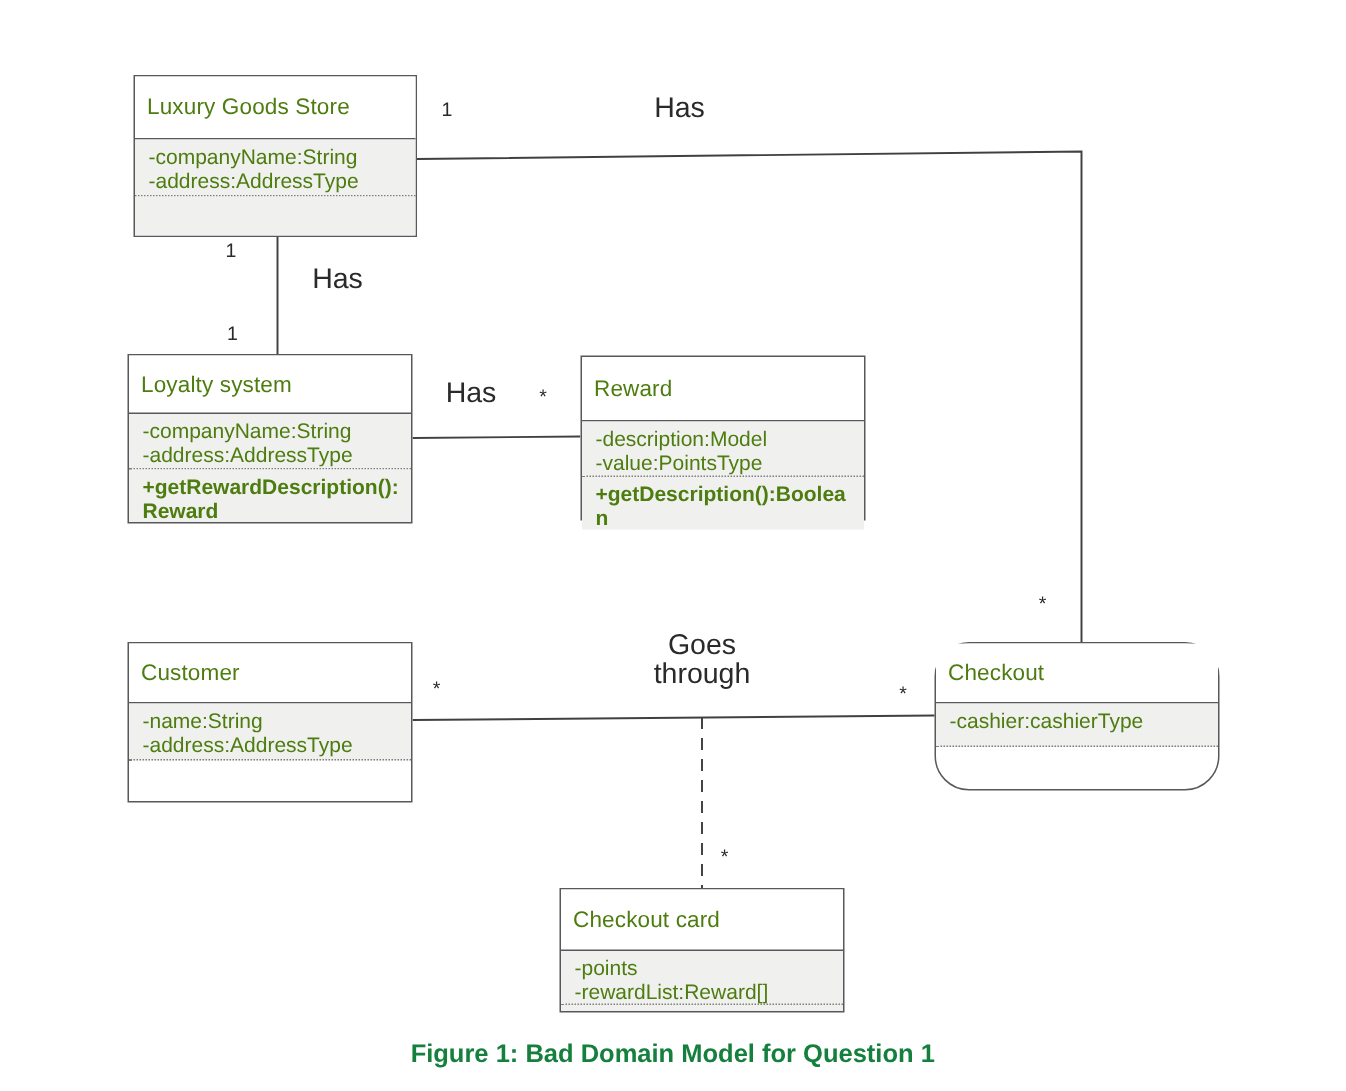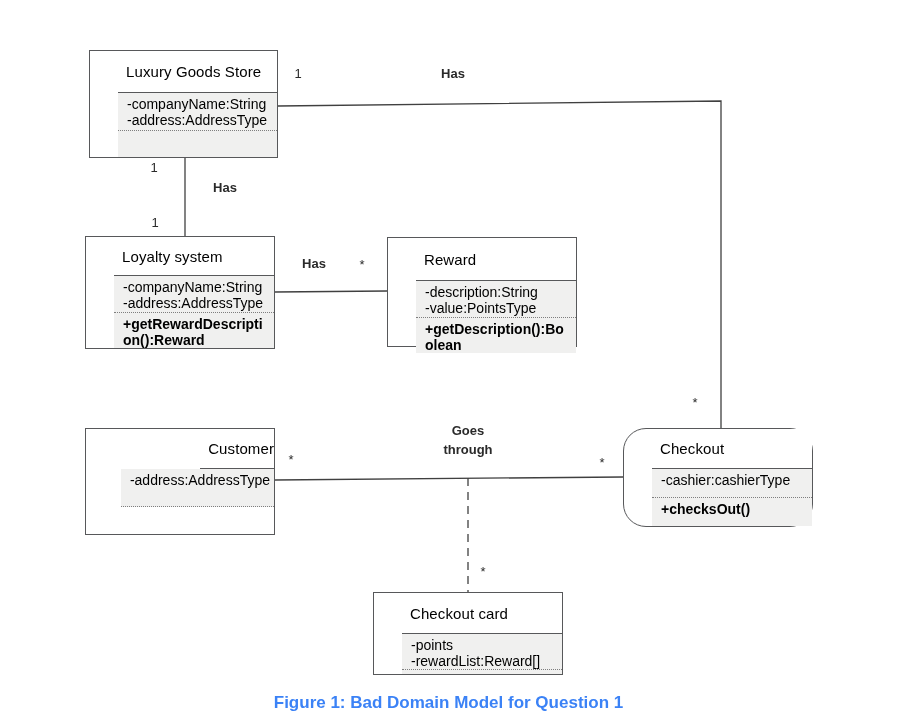--- a/index.html
+++ b/index.html
@@ -23,22 +23,21 @@
     pointer-events: none;
   }
   .uml-class {
     position: absolute;
     z-index: 2;
     box-sizing: border-box;
     border: 1.5px solid #57585a;
     background: #ffffff;
     display: flex;
     flex-direction: column;
-    color: #000000;
-    padding-left: 28px;
+    color: #4d7c0f;
   }
   .uml-title {
     box-sizing: border-box;
     display: flex;
     align-items: center;
     padding-left: 8px;
     font-size: 15px;
     letter-spacing: 0.1px;
     background: #ffffff;
     border-bottom: 1.5px solid #57585a;
@@ -71,35 +70,34 @@
     transform: translate(-50%, -50%);
     font-size: 13.5px;
     color: #2a2a2a;
     white-space: nowrap;
     text-align: center;
   }
   .mult {
     font-size: 13px;
   }
   .assoc-name {
-    font-size: 13px;
-    font-weight: bold;
+    font-size: 19px;
   }
   .two-line {
     line-height: 19px;
   }
   #caption {
     position: absolute;
     left: 0;
     top: 693px;
     width: 100%;
     text-align: center;
     font-size: 17px;
     font-weight: bold;
-    color: #3b82f6;
+    color: #15803d;
     z-index: 3;
   }
 </style>
 </head>
 <body>
 
 <div id="canvas">
 
   <svg id="connectors" width="897" height="727" viewBox="0 0 897 727">
 
@@ -130,42 +128,40 @@
       <div class="uml-line">-address:AddressType</div>
     </div>
     <div class="uml-methods">
       <div class="uml-line">+getRewardDescription():Reward</div>
     </div>
   </div>
 
   <div class="uml-class" style="left:387px; top:237px; width:190px; height:110px;">
     <div class="uml-title" style="height:43px">Reward</div>
     <div class="uml-attrs" style="height:37px">
-      <div class="uml-line">-description:String</div>
+      <div class="uml-line">-description:Model</div>
       <div class="uml-line">-value:PointsType</div>
     </div>
     <div class="uml-methods">
       <div class="uml-line">+getDescription():Boolean</div>
     </div>
   </div>
 
-  <div class="uml-class" style="left:85px; top:428px; width:190px; height:107px;align-items:flex-end;">
+  <div class="uml-class" style="left:85px; top:428px; width:190px; height:107px;">
     <div class="uml-title" style="height:40px">Customer</div>
     <div class="uml-attrs" style="height:38px">
+      <div class="uml-line">-name:String</div>
       <div class="uml-line">-address:AddressType</div>
     </div>
   </div>
 
   <div class="uml-class" style="left:623px; top:428px; width:190px; height:99px;border-radius:23px;">
     <div class="uml-title" style="height:40px">Checkout</div>
     <div class="uml-attrs" style="height:29px">
       <div class="uml-line">-cashier:cashierType</div>
-    </div>
-    <div class="uml-methods">
-      <div class="uml-line">+checksOut()</div>
     </div>
   </div>
 
   <div class="uml-class" style="left:373px; top:592px; width:190px; height:83px;">
     <div class="uml-title" style="height:41px">Checkout card</div>
     <div class="uml-attrs" style="height:36px">
       <div class="uml-line">-points</div>
       <div class="uml-line">-rewardList:Reward[]</div>
     </div>
     <div class="uml-methods"></div>

